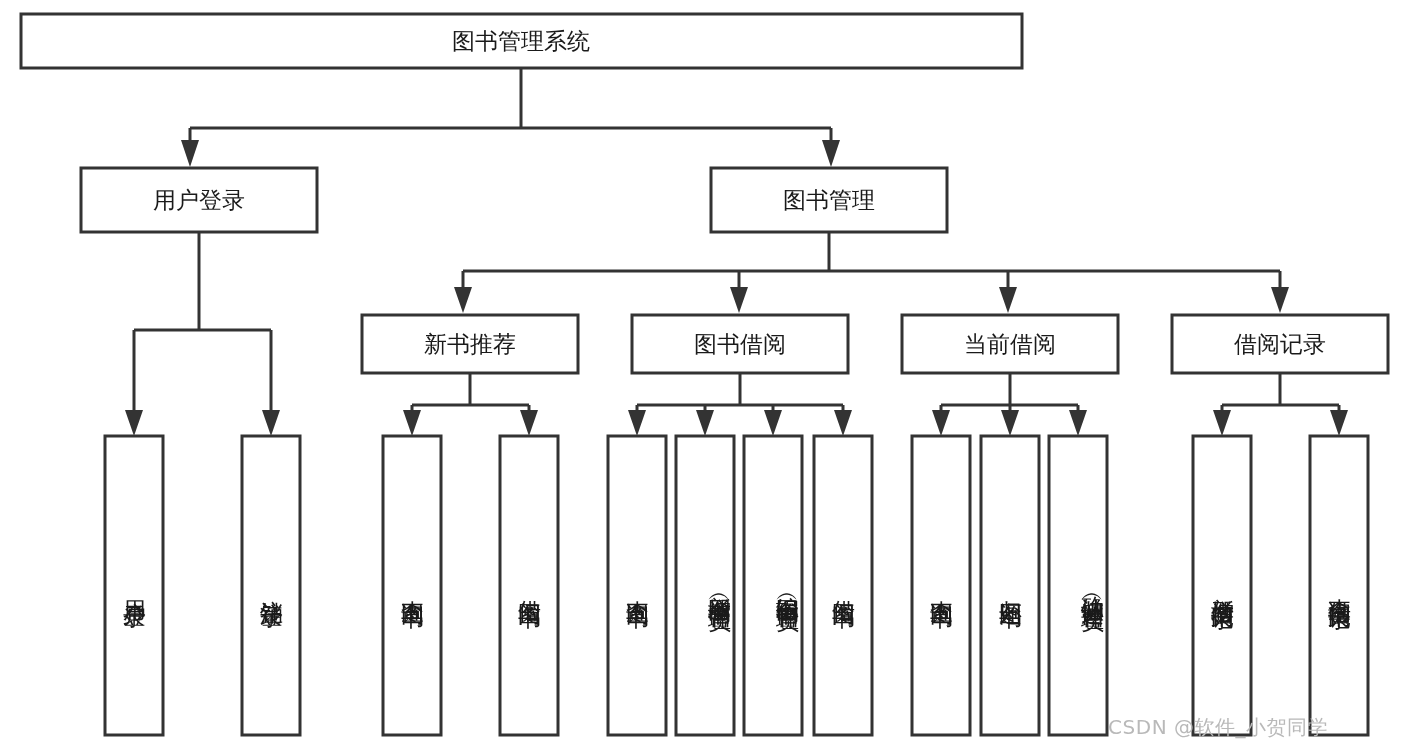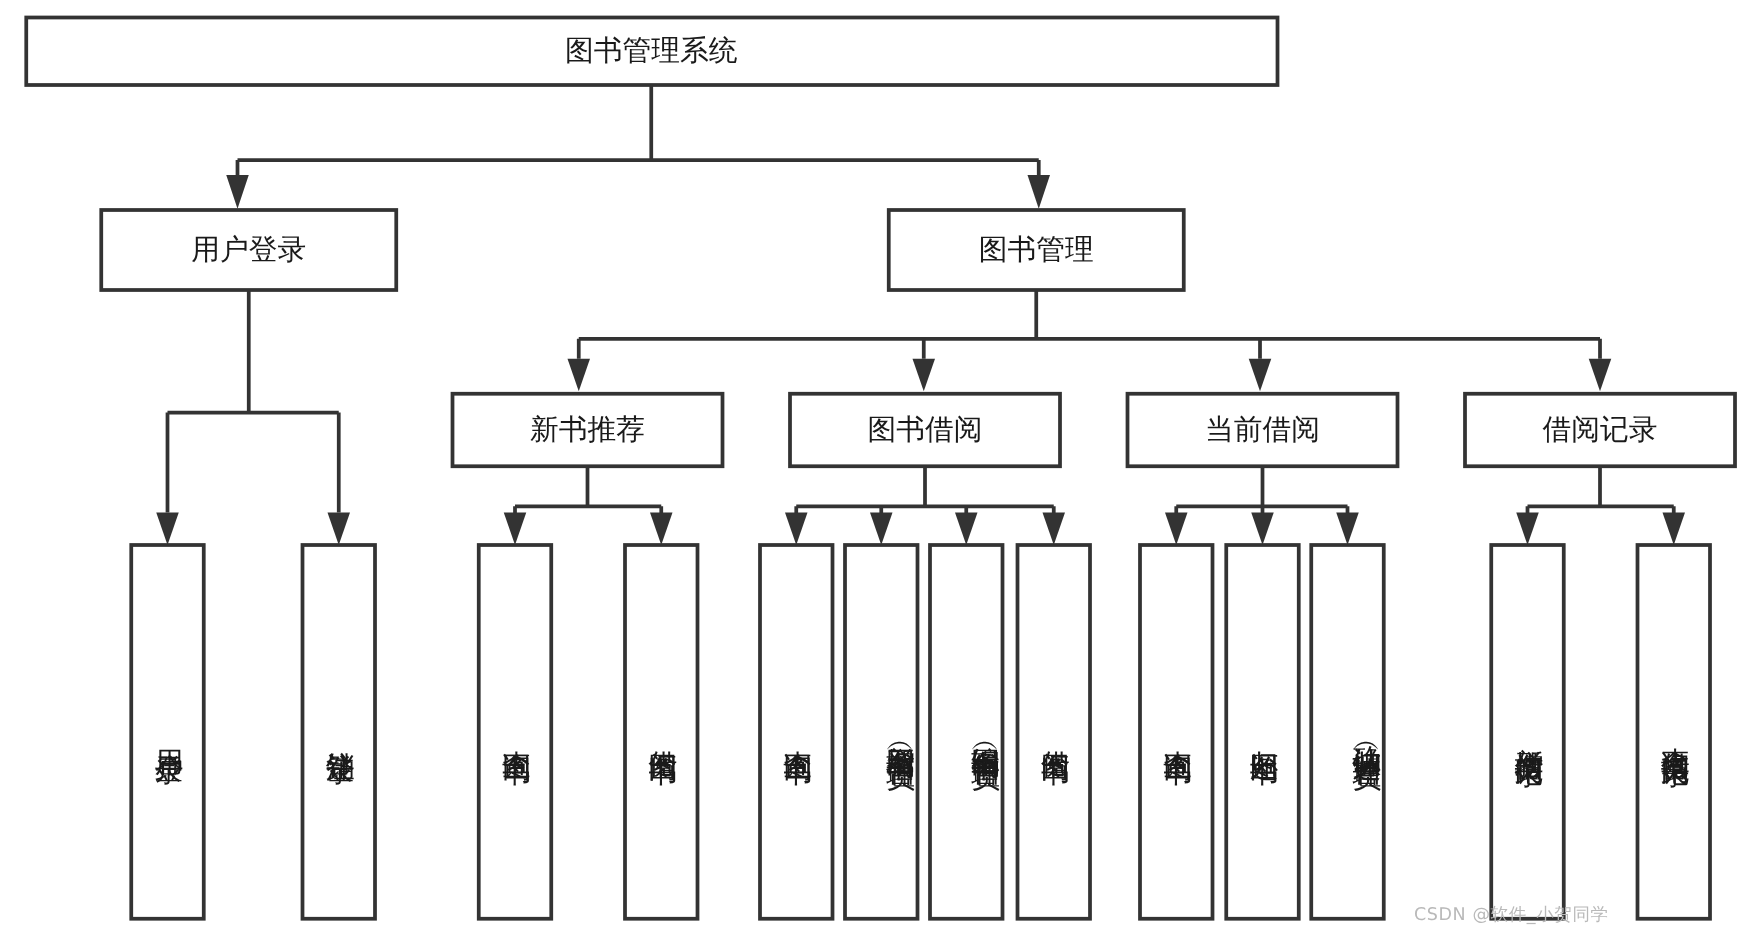--- a/index.html
+++ b/index.html
@@ -11,20 +11,21 @@
     width: 1405px;
     height: 747px;
     font-family: "DejaVu Sans", "Liberation Sans", sans-serif;
     overflow: hidden;
   }
   #diagram-root {
     position: relative;
     width: 1295px;
     height: 747px;
     background: #ffffff;
+    padding-left: 41px;
   }
   svg.diagram {
     position: absolute;
     left: 0;
     top: 0;
     width: 1405px;
     height: 747px;
   }
   .node-box {
     fill: #ffffff;
@@ -60,21 +61,21 @@
     letter-spacing: 2px;
     white-space: nowrap;
     text-align: center;
     pointer-events: none;
   }
   .watermark {
     position: absolute;
     right: 8px;
     bottom: 6px;
     font-family: "DejaVu Sans", "Liberation Sans", sans-serif;
-    font-size: 14px;
+    font-size: 20px;
     color: #b9b9b9;
     letter-spacing: 0.5px;
     white-space: nowrap;
   }
 </style>
 </head>
 <body>
 
 <div id="diagram-root">
 

